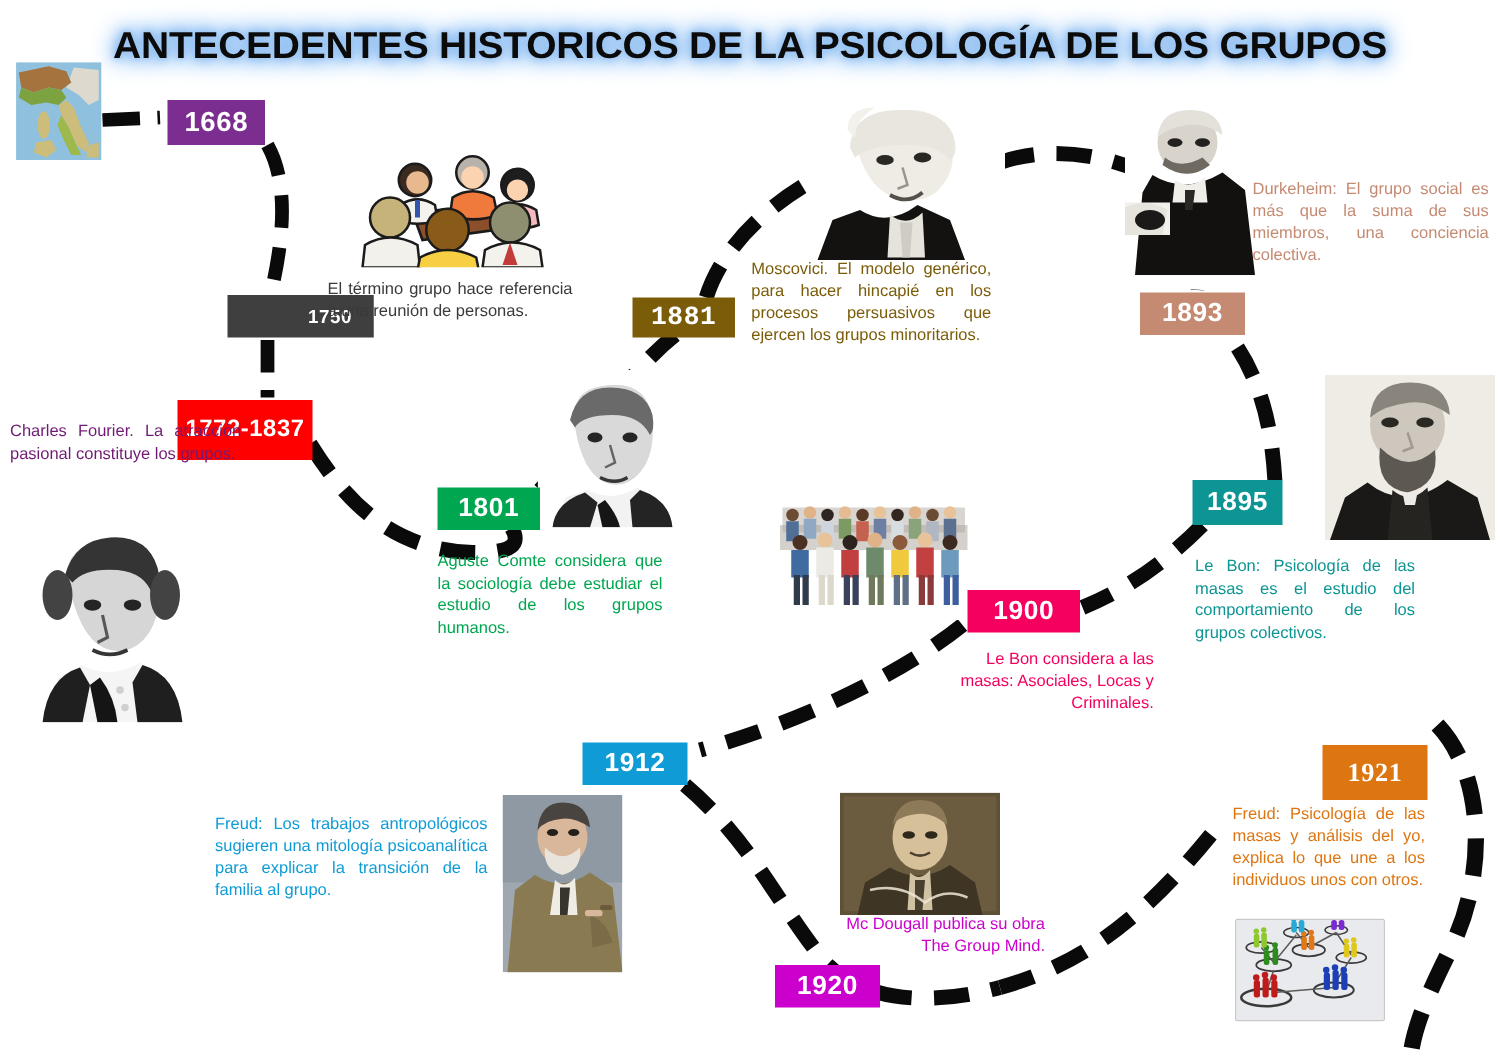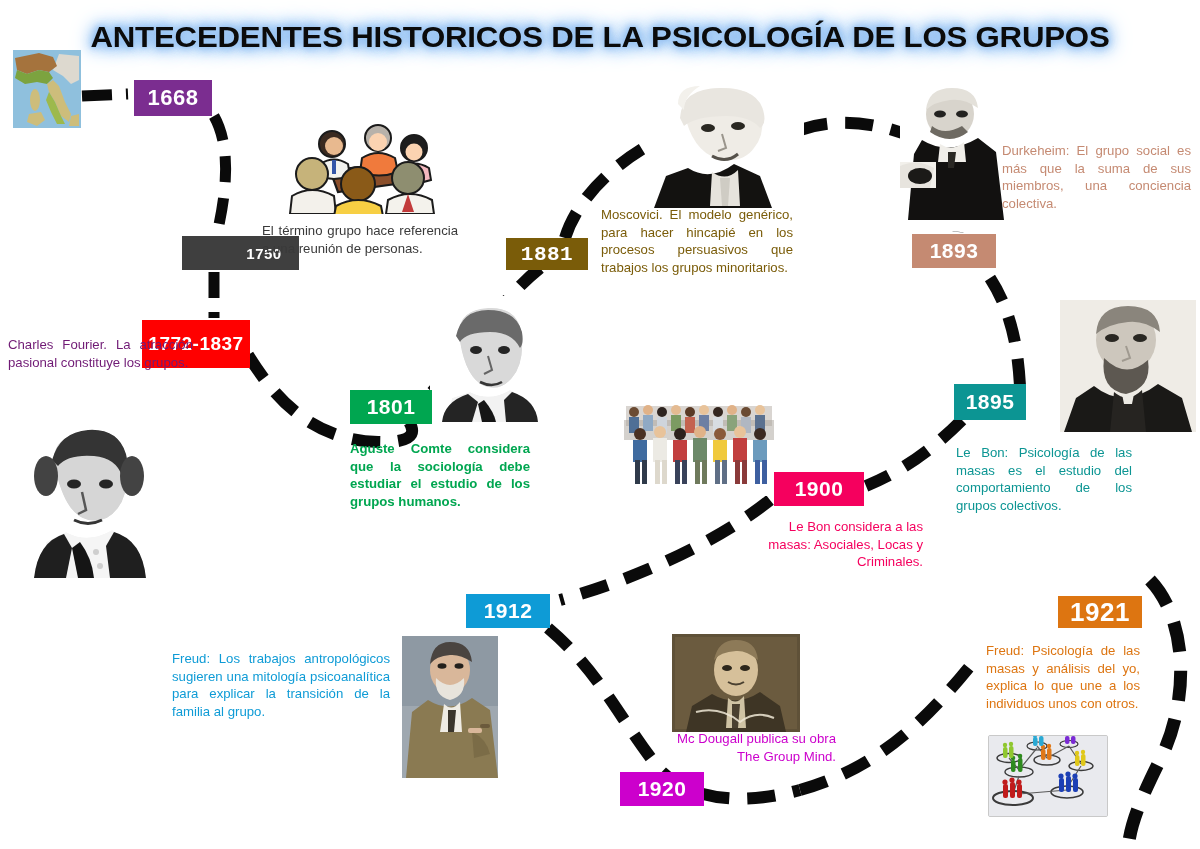--- a/index.html
+++ b/index.html
@@ -390,30 +390,30 @@
   <div class="chip" style="left:912px;top:234px;width:84px;height:34px;background:#C58A72;font-size:21px;text-align:center;">1893</div>
 
   <div class="chip" style="left:954px;top:384px;width:72px;height:36px;background:#0C9593;font-size:21px;">1895</div>
 
   <div class="chip" style="left:774px;top:472px;width:90px;height:34px;background:#F5005E;font-size:21px;">1900</div>
 
   <div class="chip" style="left:466px;top:594px;width:84px;height:34px;background:#0E9BD6;font-size:21px;">1912</div>
 
   <div class="chip" style="left:620px;top:772px;width:84px;height:34px;background:#CC00CC;font-size:21px;">1920</div>
 
-  <div class="chip" style="left:1058px;top:596px;width:84px;height:32px;background:#DD7511;font-size:26px;">1921</div>
+  <div class="chip" style="left:1058px;top:596px;width:84px;height:44px;background:#DD7511;font-size:21px;font-family:Liberation Serif, serif;">1921</div>
 
 
   <div class="txt" style="left:262px;top:222px;width:196px;color:#3A3A3A;">El término grupo hace referencia a una reunión de personas.</div>
 
   <div class="txt" style="left:8px;top:336px;width:185px;color:#701a75;">Charles Fourier. La atracción pasional constituye los grupos.</div>
 
-  <div class="txt" style="left:350px;top:440px;width:180px;color:#00A650;font-weight:bold;">Aguste Comte considera que la sociología debe estudiar el estudio de los grupos humanos.</div>
-
-  <div class="txt" style="left:601px;top:206px;width:192px;color:#7A5C09;">Moscovici. El modelo genérico, para hacer hincapié en los procesos persuasivos que trabajos los grupos minoritarios.</div>
+  <div class="txt" style="left:350px;top:440px;width:180px;color:#00A650;">Aguste Comte considera que la sociología debe estudiar el estudio de los grupos humanos.</div>
+
+  <div class="txt" style="left:601px;top:206px;width:192px;color:#7A5C09;">Moscovici. El modelo genérico, para hacer hincapié en los procesos persuasivos que ejercen los grupos minoritarios.</div>
 
   <div class="txt" style="left:1002px;top:142px;width:189px;color:#C58A72;">Durkeheim: El grupo social es más que la suma de sus miembros, una conciencia colectiva.</div>
 
   <div class="txt" style="left:956px;top:444px;width:176px;color:#0C9593;">Le Bon: Psicología de las masas es el estudio del comportamiento de los grupos colectivos.</div>
 
   <div class="txt noj" style="left:748px;top:518px;width:175px;color:#F5005E;">Le Bon considera a las masas: Asociales, Locas y Criminales.</div>
 
   <div class="txt" style="left:172px;top:650px;width:218px;color:#0E9BD6;">Freud: Los trabajos antropológicos sugieren una mitología psicoanalítica para explicar la transición de la familia al grupo.</div>
 
   <div class="txt noj" style="left:660px;top:730px;width:176px;color:#CC00CC;">Mc Dougall publica su obra The Group Mind.</div>

